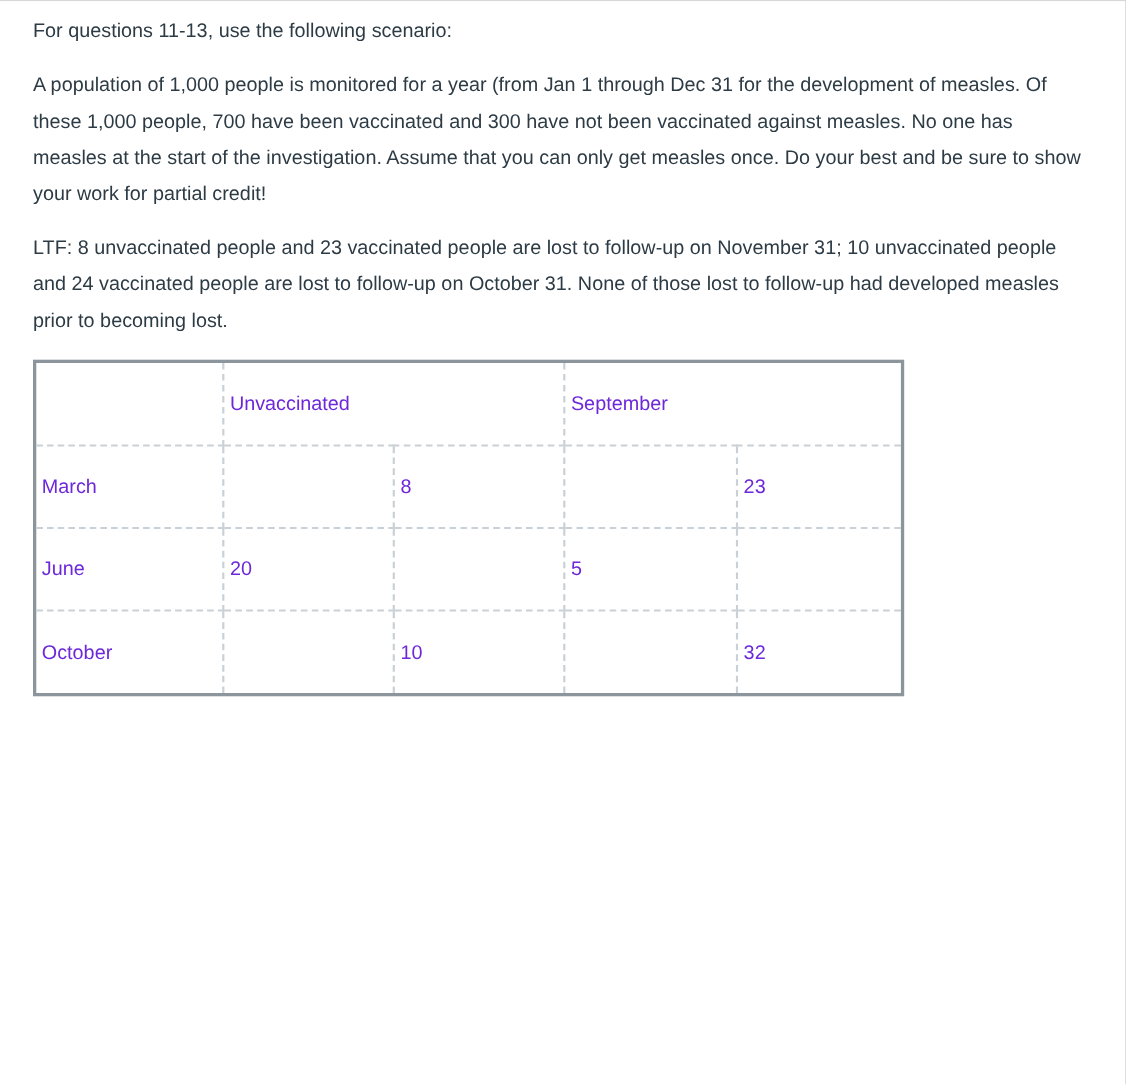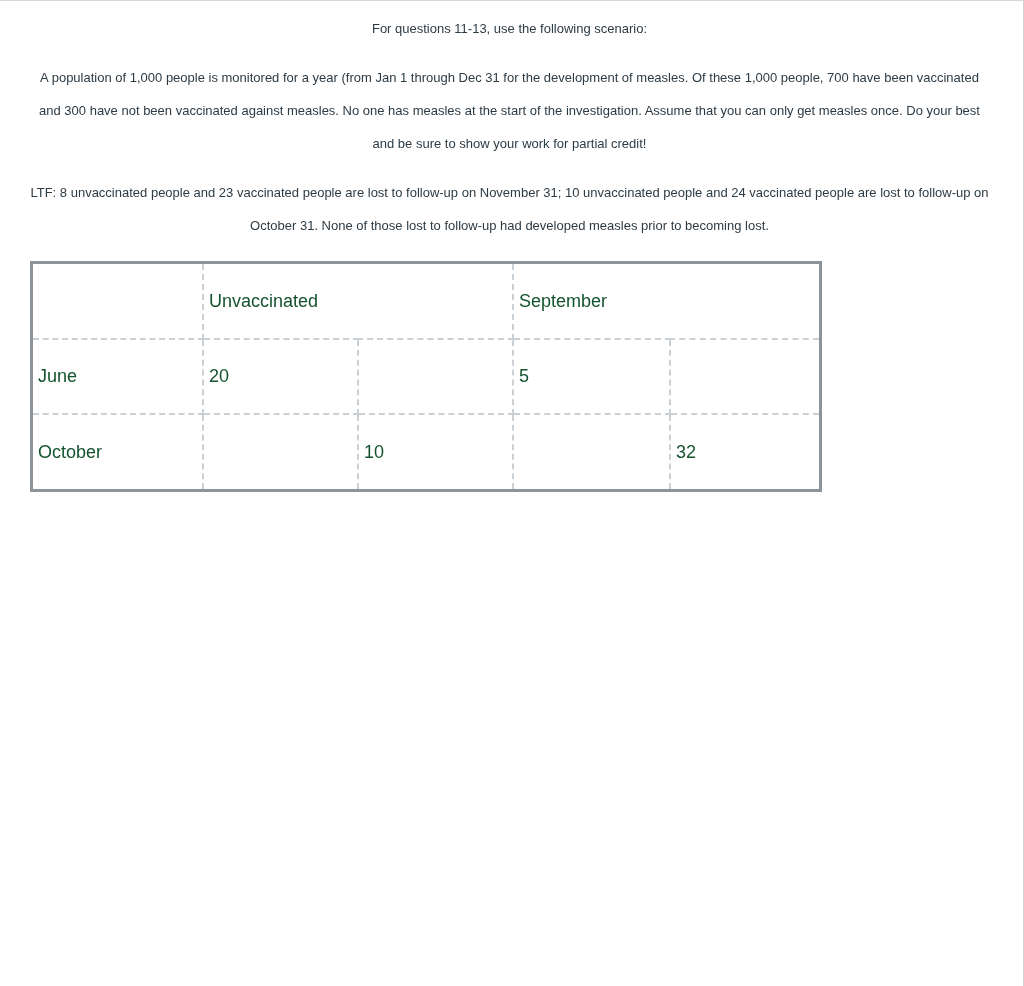--- a/index.html
+++ b/index.html
@@ -13,44 +13,43 @@
     overflow: hidden;
   }
   .page {
     width: 1024px;
     height: 986px;
     border-top: 1px solid #d8d8d8;
     border-right: 1px solid #d0d0d0;
     padding: 11px 34px 0 30px;
   }
   p.body-text {
-    font-size: 13px;
+    font-size: 18px;
     line-height: 33px;
     margin: 0 0 16px 0;
     max-width: 960px;
-    text-align: center;
   }
   .table-wrap {
     margin-top: 19px;
     width: 792px;
     border: 3px solid #8d959c;
     background: #ffffff;
   }
   table.summary {
     border-collapse: collapse;
     table-layout: fixed;
     width: 100%;
   }
   table.summary td {
     border: 2px dashed #c9d1d7;
     height: 75px;
     vertical-align: middle;
     padding: 0 2px 0 5px;
     font-size: 18px;
-    color: #14532d;
+    color: #6d28d9;
     overflow: hidden;
     white-space: nowrap;
   }
   table.summary tr:first-child td { border-top: none; }
   table.summary tr:last-child td { border-bottom: none; }
   table.summary td:first-child { border-left: none; }
   table.summary td:last-child { border-right: none; }
   table.summary td.hdr { font-weight: bold; }
 </style>
 </head>
@@ -75,20 +74,27 @@
         <col style="width:157px">
         <col>
       </colgroup>
       <tbody>
         <tr>
           <td></td>
           <td colspan="2">Unvaccinated</td>
           <td colspan="2">September</td>
         </tr>
         <tr>
+          <td>March</td>
+          <td></td>
+          <td>8</td>
+          <td></td>
+          <td>23</td>
+        </tr>
+        <tr>
           <td>June</td>
           <td>20</td>
           <td></td>
           <td>5</td>
           <td></td>
         </tr>
         <tr>
           <td>October</td>
           <td></td>
           <td>10</td>

